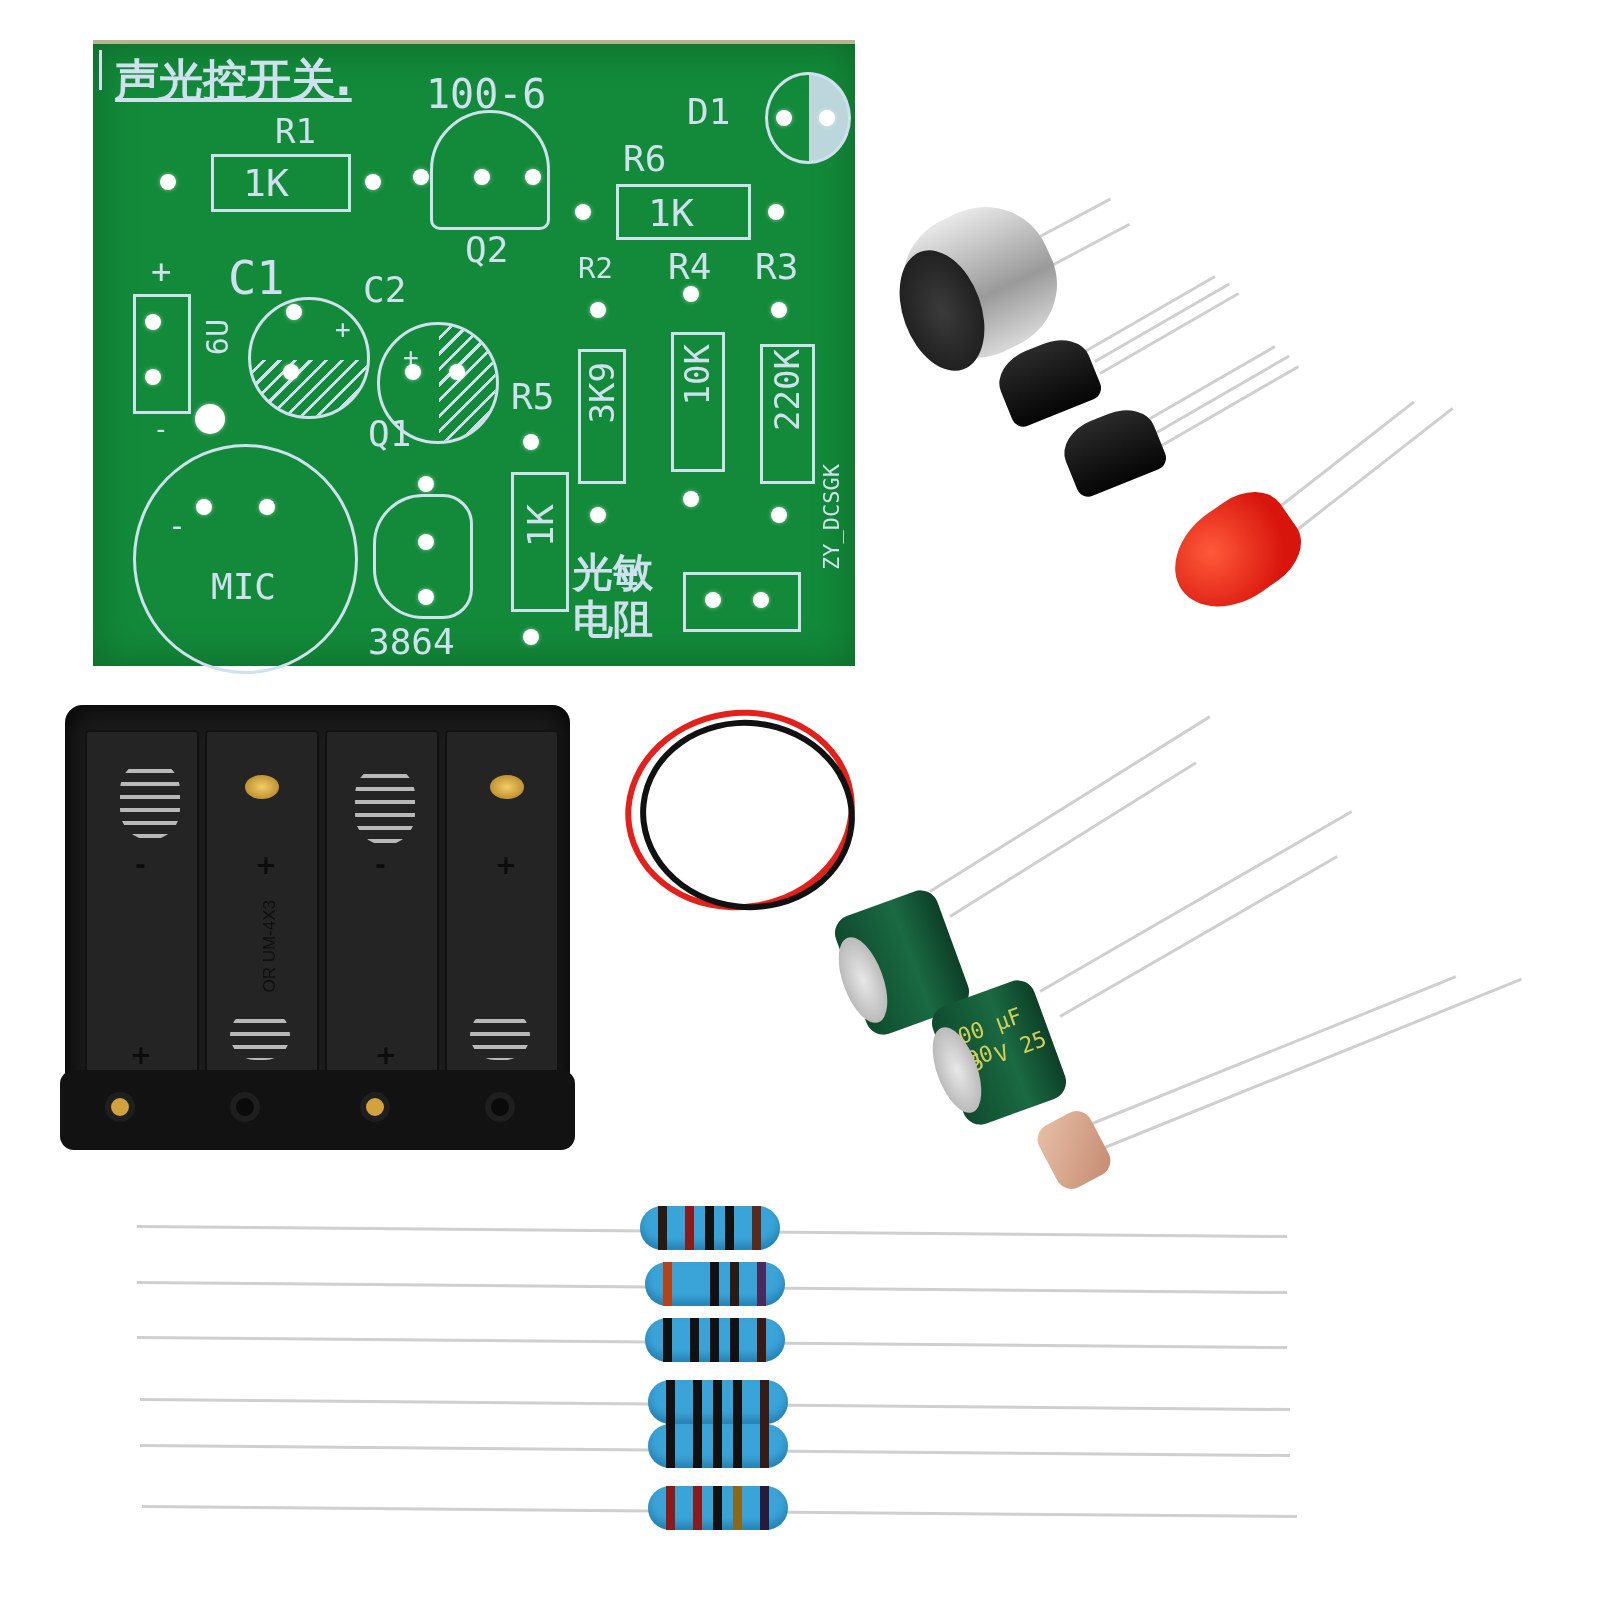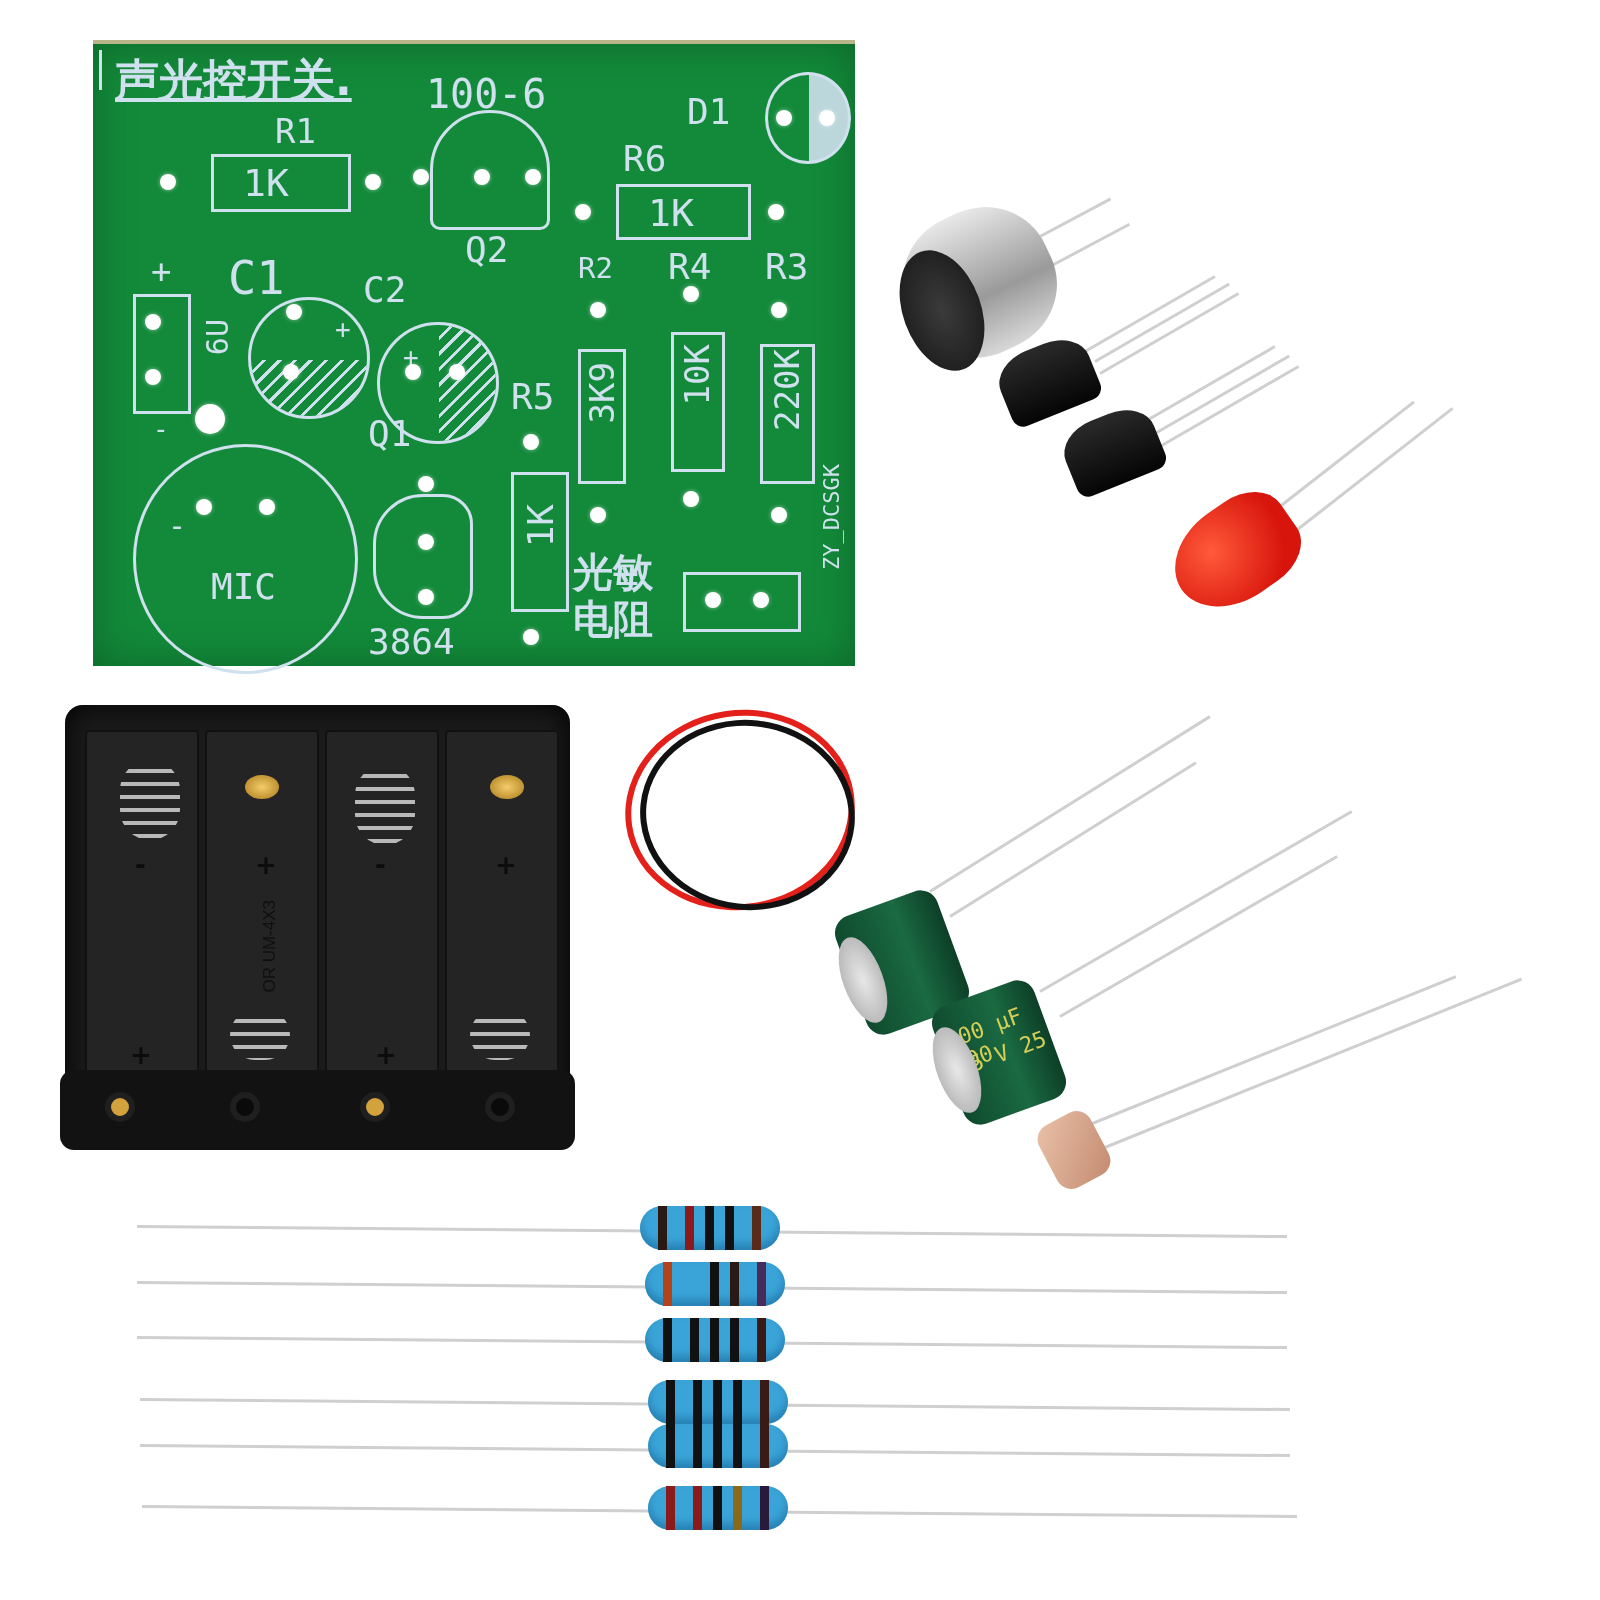--- a/index.html
+++ b/index.html
@@ -67,21 +67,21 @@
   <div class="pad" style="left:726px;top:66px;"></div>
 
   <div class="silk" style="left:530px;top:97px;font-size:36px;">R6</div>
   <div class="silk-box" style="left:523px;top:140px;width:135px;height:56px;"></div>
   <div class="silk" style="left:555px;top:150px;font-size:38px;">1K</div>
   <div class="pad" style="left:482px;top:160px;"></div>
   <div class="pad" style="left:675px;top:160px;"></div>
 
   <div class="silk" style="left:485px;top:210px;font-size:29px;">R2</div>
   <div class="silk" style="left:575px;top:205px;font-size:36px;">R4</div>
-  <div class="silk" style="left:662px;top:205px;font-size:36px;margin-left:10px;">R3</div>
+  <div class="silk" style="left:662px;top:205px;font-size:36px;">R3</div>
 
   <div class="pad" style="left:497px;top:258px;"></div>
   <div class="pad" style="left:590px;top:242px;"></div>
   <div class="pad" style="left:678px;top:258px;"></div>
 
   <div class="silk-box" style="left:485px;top:305px;width:48px;height:135px;"></div>
   <div class="silk vtext" style="left:492px;top:318px;font-size:34px;">3K9</div>
   <div class="silk-box" style="left:578px;top:288px;width:54px;height:140px;"></div>
   <div class="silk vtext" style="left:587px;top:300px;font-size:34px;">10K</div>
   <div class="silk-box" style="left:667px;top:300px;width:55px;height:140px;"></div>

